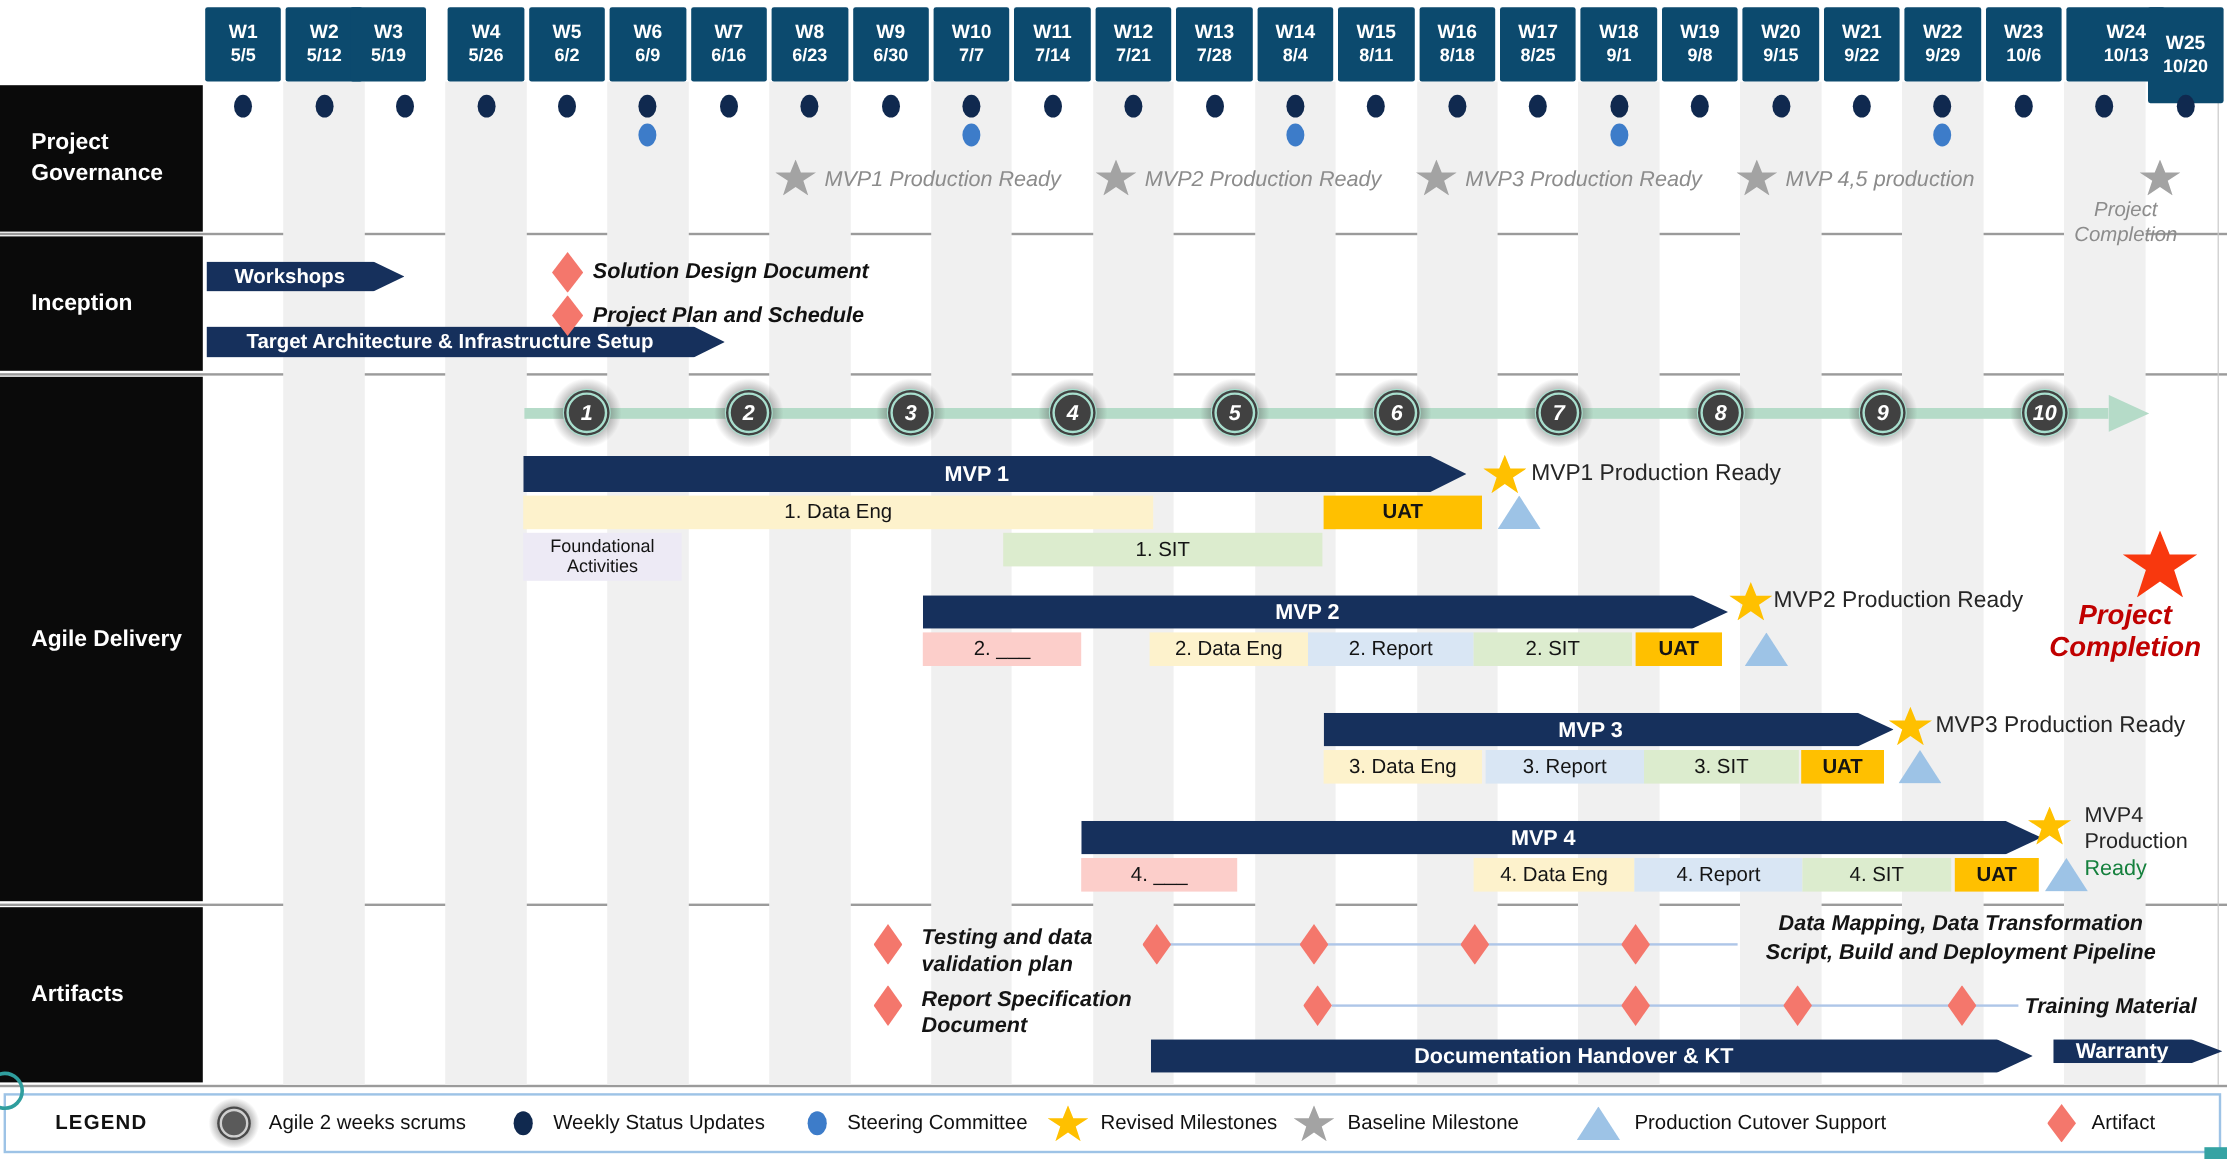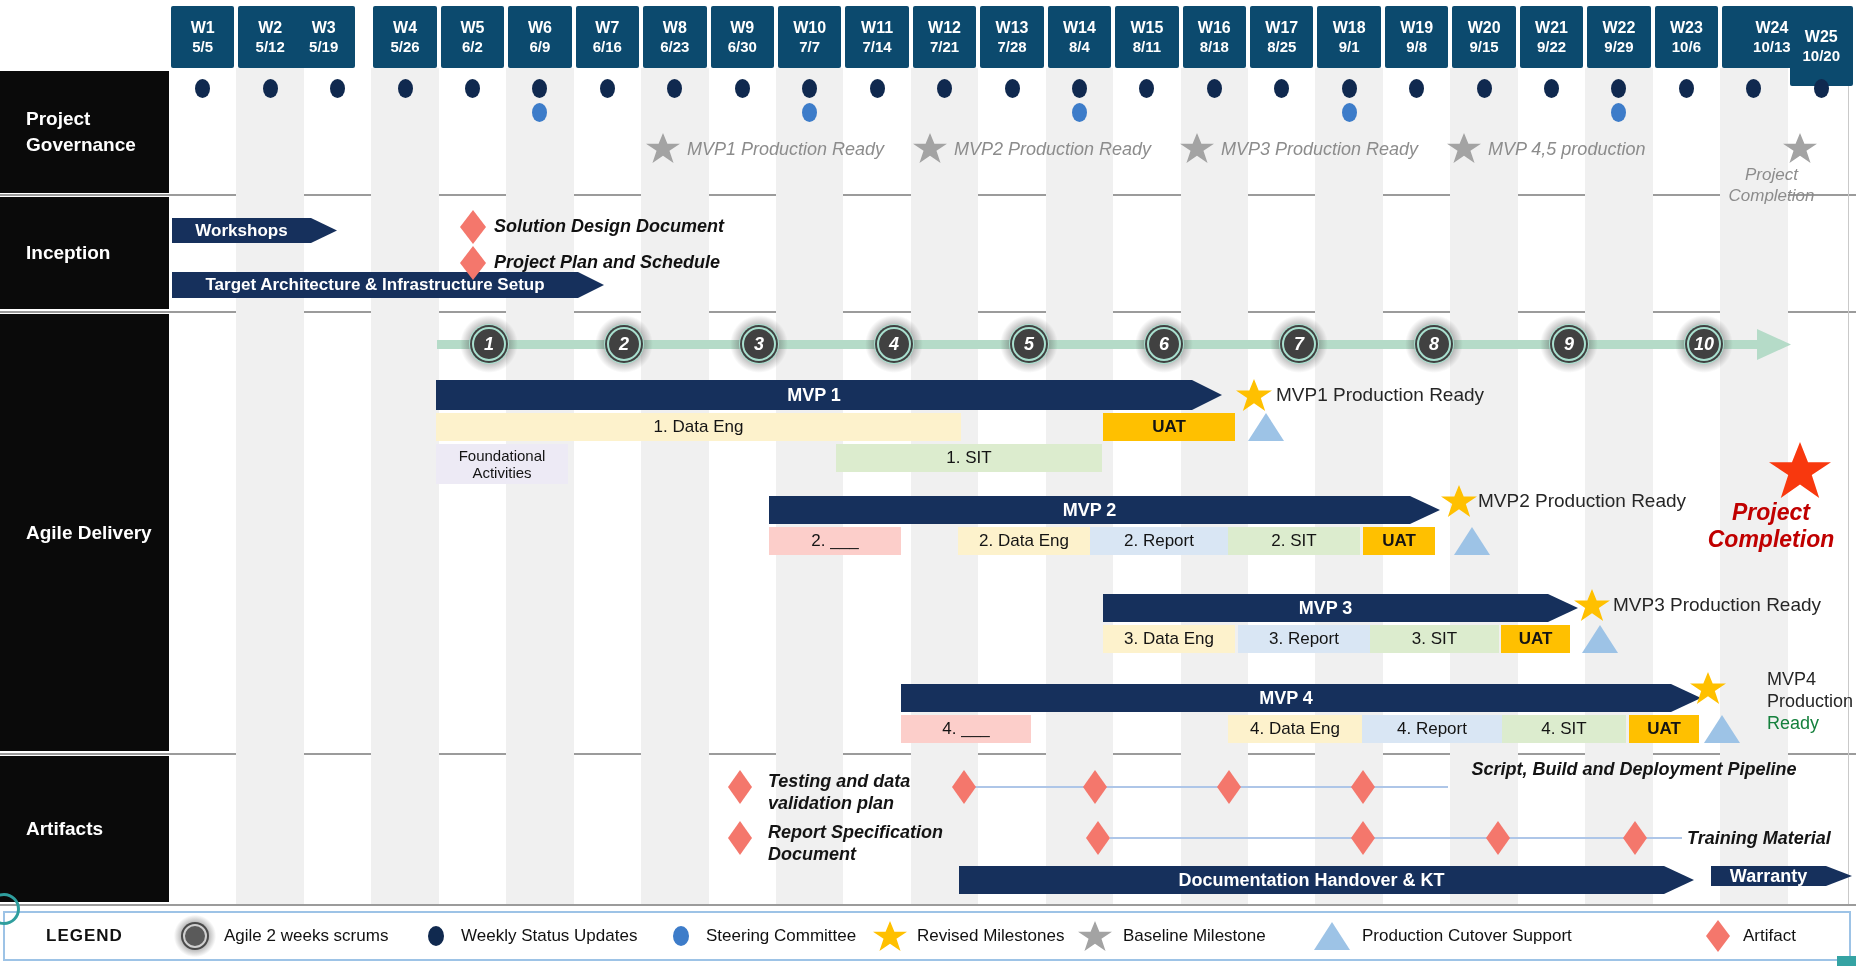--- a/index.html
+++ b/index.html
@@ -368,21 +368,21 @@
     <div class="phase ph-blue" style="left:1362px;top:715px;width:140px;height:28px;">
       <span>4. Report</span>
     </div>
     <div class="phase ph-green" style="left:1502px;top:715px;width:124px;height:28px;">
       <span>4. SIT</span>
     </div>
     <div class="phase ph-gold" style="left:1629px;top:715px;width:70px;height:28px;">
       <span>UAT</span>
     </div>
     <div class="star" style="left:1690px;top:672px;width:36px;height:32px;"></div>
-    <div class="abs" style="position:absolute;left:1737px;top:668px;margin-left:30px;">
+    <div class="abs" style="position:absolute;left:1737px;top:668px;">
       <div style="font-size:18px;color:#262626;line-height:22px;white-space:nowrap;">MVP4</div>
       <div style="font-size:18px;color:#262626;line-height:22px;white-space:nowrap;">Production</div>
       <div style="font-size:18px;color:#15803d;line-height:22px;white-space:nowrap;">Ready</div>
     </div>
     <div class="tri" style="left:1704px;top:715px;width:36px;height:28px;"></div>
     <div class="star red" style="left:1769px;top:442px;width:62px;height:56px;"></div>
     <div class="abs" style="position:absolute;left:1688px;top:499px;width:166px;text-align:center;">
       <div style="font-size:23px;font-weight:bold;font-style:italic;color:#c00000;line-height:27px;">Project</div>
       <div style="font-size:23px;font-weight:bold;font-style:italic;color:#c00000;line-height:27px;">Completion</div>
     </div>
@@ -390,20 +390,21 @@
     <div class="art-label" style="left:768px;top:770px;">
       <div style="line-height:22px;">Testing and data</div>
       <div style="line-height:22px;">validation plan</div>
     </div>
     <div class="connector" style="left:975px;top:786px;width:473px;"></div>
     <div class="diamond" style="left:952px;top:770px;width:24px;height:34px;"></div>
     <div class="diamond" style="left:1083px;top:770px;width:24px;height:34px;"></div>
     <div class="diamond" style="left:1217px;top:770px;width:24px;height:34px;"></div>
     <div class="diamond" style="left:1351px;top:770px;width:24px;height:34px;"></div>
     <div class="art-label" style="left:1448px;top:757px;width:372px;text-align:center;">
+      <div style="line-height:24px;">Data Mapping, Data Transformation</div>
       <div style="line-height:24px;">Script, Build and Deployment Pipeline</div>
     </div>
     <div class="diamond" style="left:728px;top:821px;width:24px;height:34px;"></div>
     <div class="art-label" style="left:768px;top:821px;">
       <div style="line-height:22px;">Report Specification</div>
       <div style="line-height:22px;">Document</div>
     </div>
     <div class="connector" style="left:1110px;top:837px;width:572px;"></div>
     <div class="diamond" style="left:1086px;top:821px;width:24px;height:34px;"></div>
     <div class="diamond" style="left:1351px;top:821px;width:24px;height:34px;"></div>

